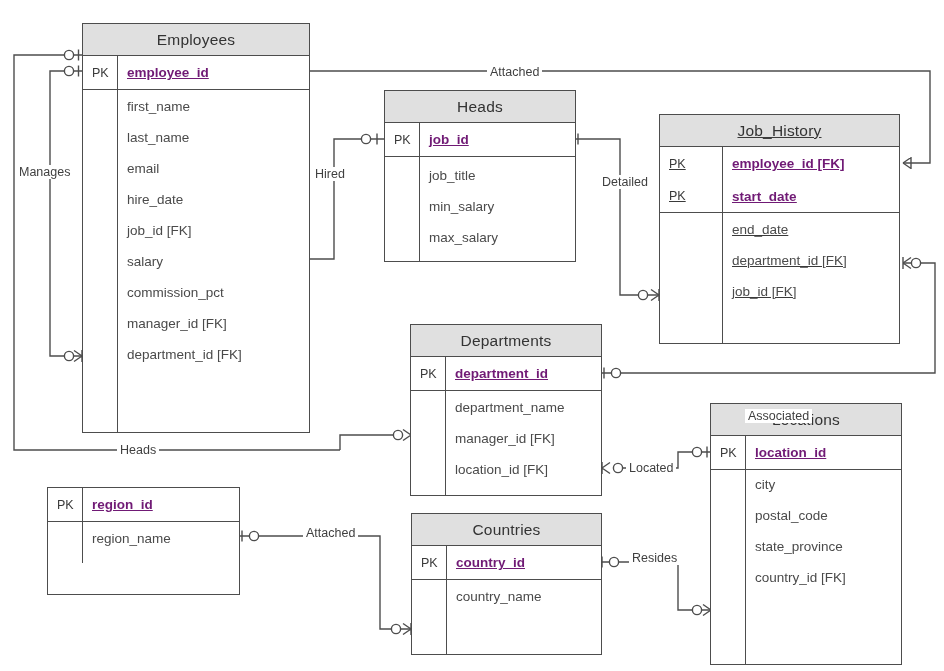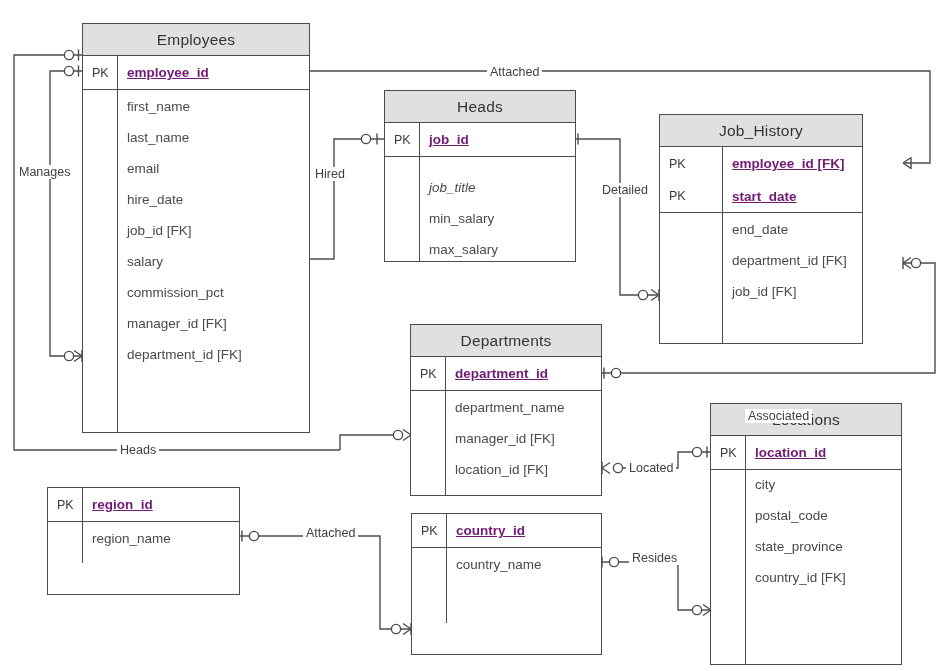--- a/index.html
+++ b/index.html
@@ -212,36 +212,36 @@
 
   <div class="entity" style="left:384px; top:90px; width:192px; height:172px;">
     <div class="ent-title">Heads</div>
     <div class="ent-body" style="height:139px;">
       <div class="colrule" style="left:34px;"></div>
       <div class="keyline" style="top:33px;"></div>
       <div class="attr pk" style="height:33px;">
         <span class="keycell" style="width:34px;">PK</span>
         <span class="namecell">job_id</span>
       </div>
-      <div class="attr" style="margin-top:16px;font-style:italic;">
+      <div class="attr" style="margin-top:4px;">
         <span class="keycell" style="width:34px;"></span>
         <span class="namecell">job_title</span>
       </div>
       <div class="attr">
         <span class="keycell" style="width:34px;"></span>
         <span class="namecell">min_salary</span>
       </div>
       <div class="attr">
         <span class="keycell" style="width:34px;"></span>
         <span class="namecell">max_salary</span>
       </div>
     </div>
   </div>
 
-  <div class="entity" style="left:659px; top:114px; width:204px; height:230px;">
+  <div class="entity" style="left:659px; top:114px; width:241px; height:230px;text-decoration:underline;">
     <div class="ent-title">Job_History</div>
     <div class="ent-body" style="height:197px;">
       <div class="colrule" style="left:62px;"></div>
       <div class="keyline" style="top:65px;"></div>
       <div class="attr pk" style="height:33px;">
         <span class="keycell" style="width:62px;">PK</span>
         <span class="namecell">employee_id [FK]</span>
       </div>
       <div class="attr pk" style="height:32px;">
         <span class="keycell" style="width:62px;">PK</span>
@@ -323,37 +323,38 @@
         <span class="namecell">region_id</span>
       </div>
       <div class="attr" style="margin-top:2px;">
         <span class="keycell" style="width:34px;"></span>
         <span class="namecell">region_name</span>
       </div>
     </div>
   </div>
 
   <div class="entity" style="left:411px; top:513px; width:191px; height:142px;">
+    <div class="ent-title">Countries</div>
     <div class="ent-body" style="height:109px;">
       <div class="colrule" style="left:34px;"></div>
       <div class="keyline" style="top:33px;"></div>
       <div class="attr pk" style="height:33px;">
         <span class="keycell" style="width:34px;">PK</span>
         <span class="namecell">country_id</span>
       </div>
       <div class="attr" style="margin-top:2px;">
         <span class="keycell" style="width:34px;"></span>
         <span class="namecell">country_name</span>
       </div>
     </div>
   </div>
 
   <div class="rel-label" style="left:16px; top:165px;">Manages</div>
   <div class="rel-label" style="left:117px; top:443px;">Heads</div>
   <div class="rel-label" style="left:312px; top:167px;">Hired</div>
   <div class="rel-label" style="left:487px; top:65px;">Attached</div>
-  <div class="rel-label" style="left:599px; top:183px;">Detailed</div>
+  <div class="rel-label" style="left:599px; top:175px;">Detailed</div>
   <div class="rel-label" style="left:745px; top:365px;margin-top:44px;">Associated</div>
   <div class="rel-label" style="left:626px; top:461px;">Located</div>
   <div class="rel-label" style="left:629px; top:551px;">Resides</div>
   <div class="rel-label" style="left:303px; top:526px;">Attached</div>
 
 </div>
 
 </body></html>

